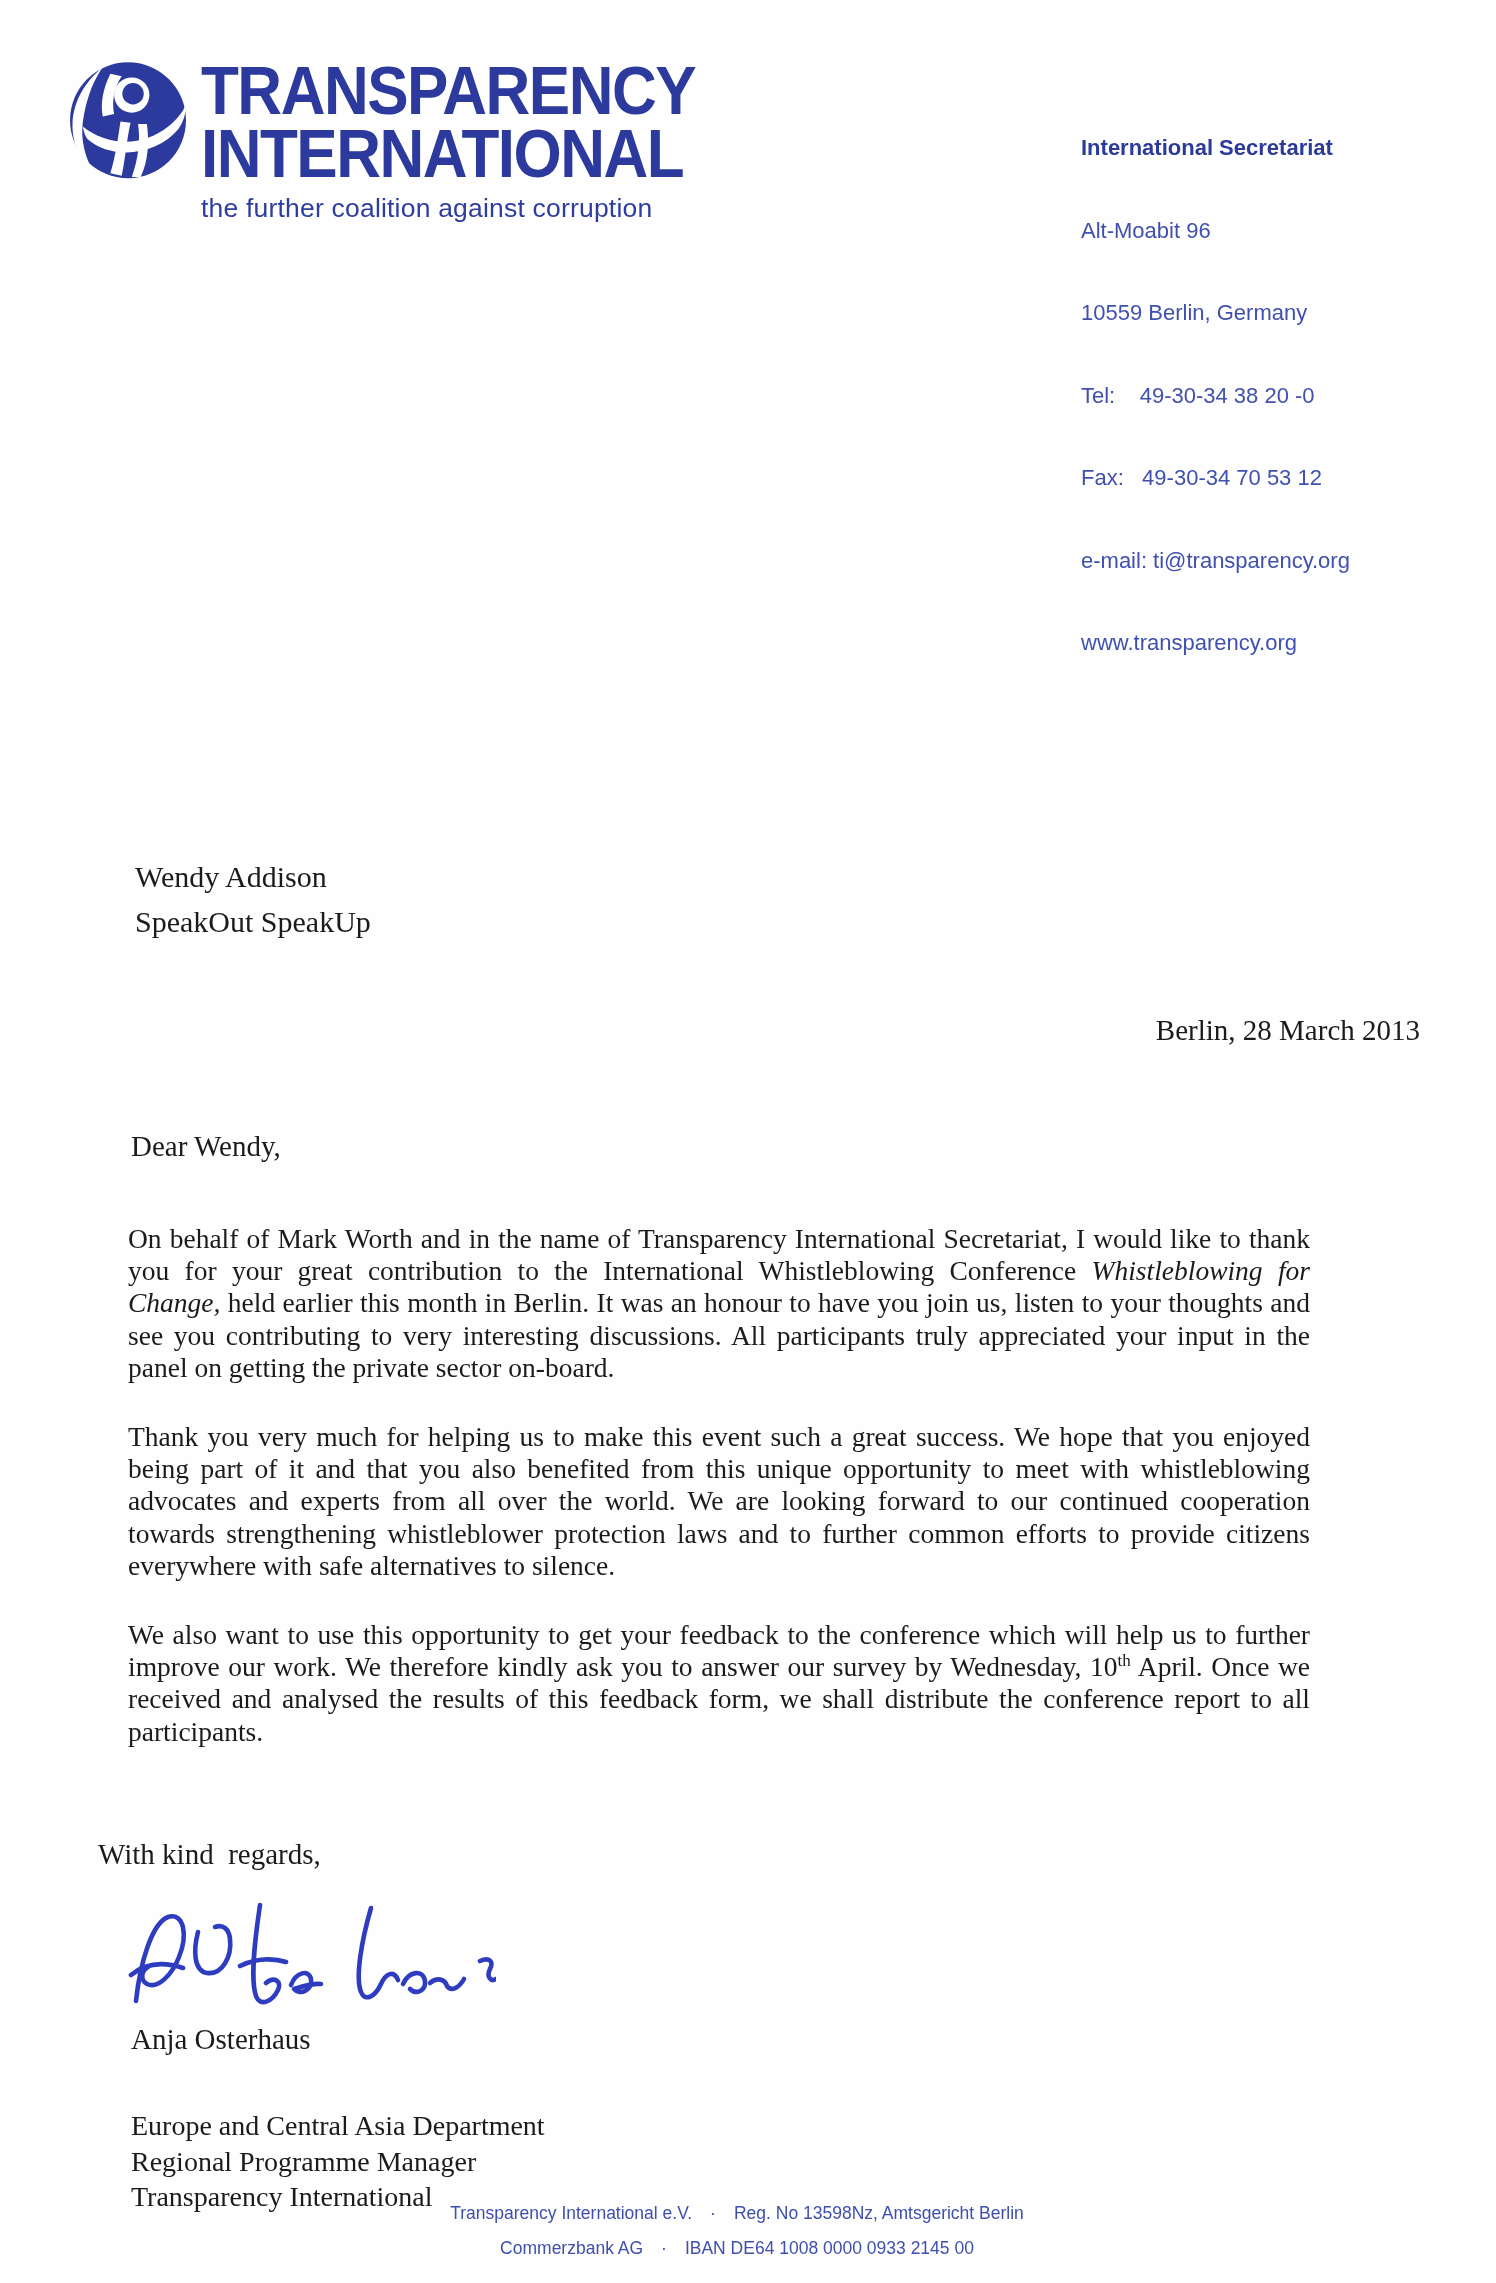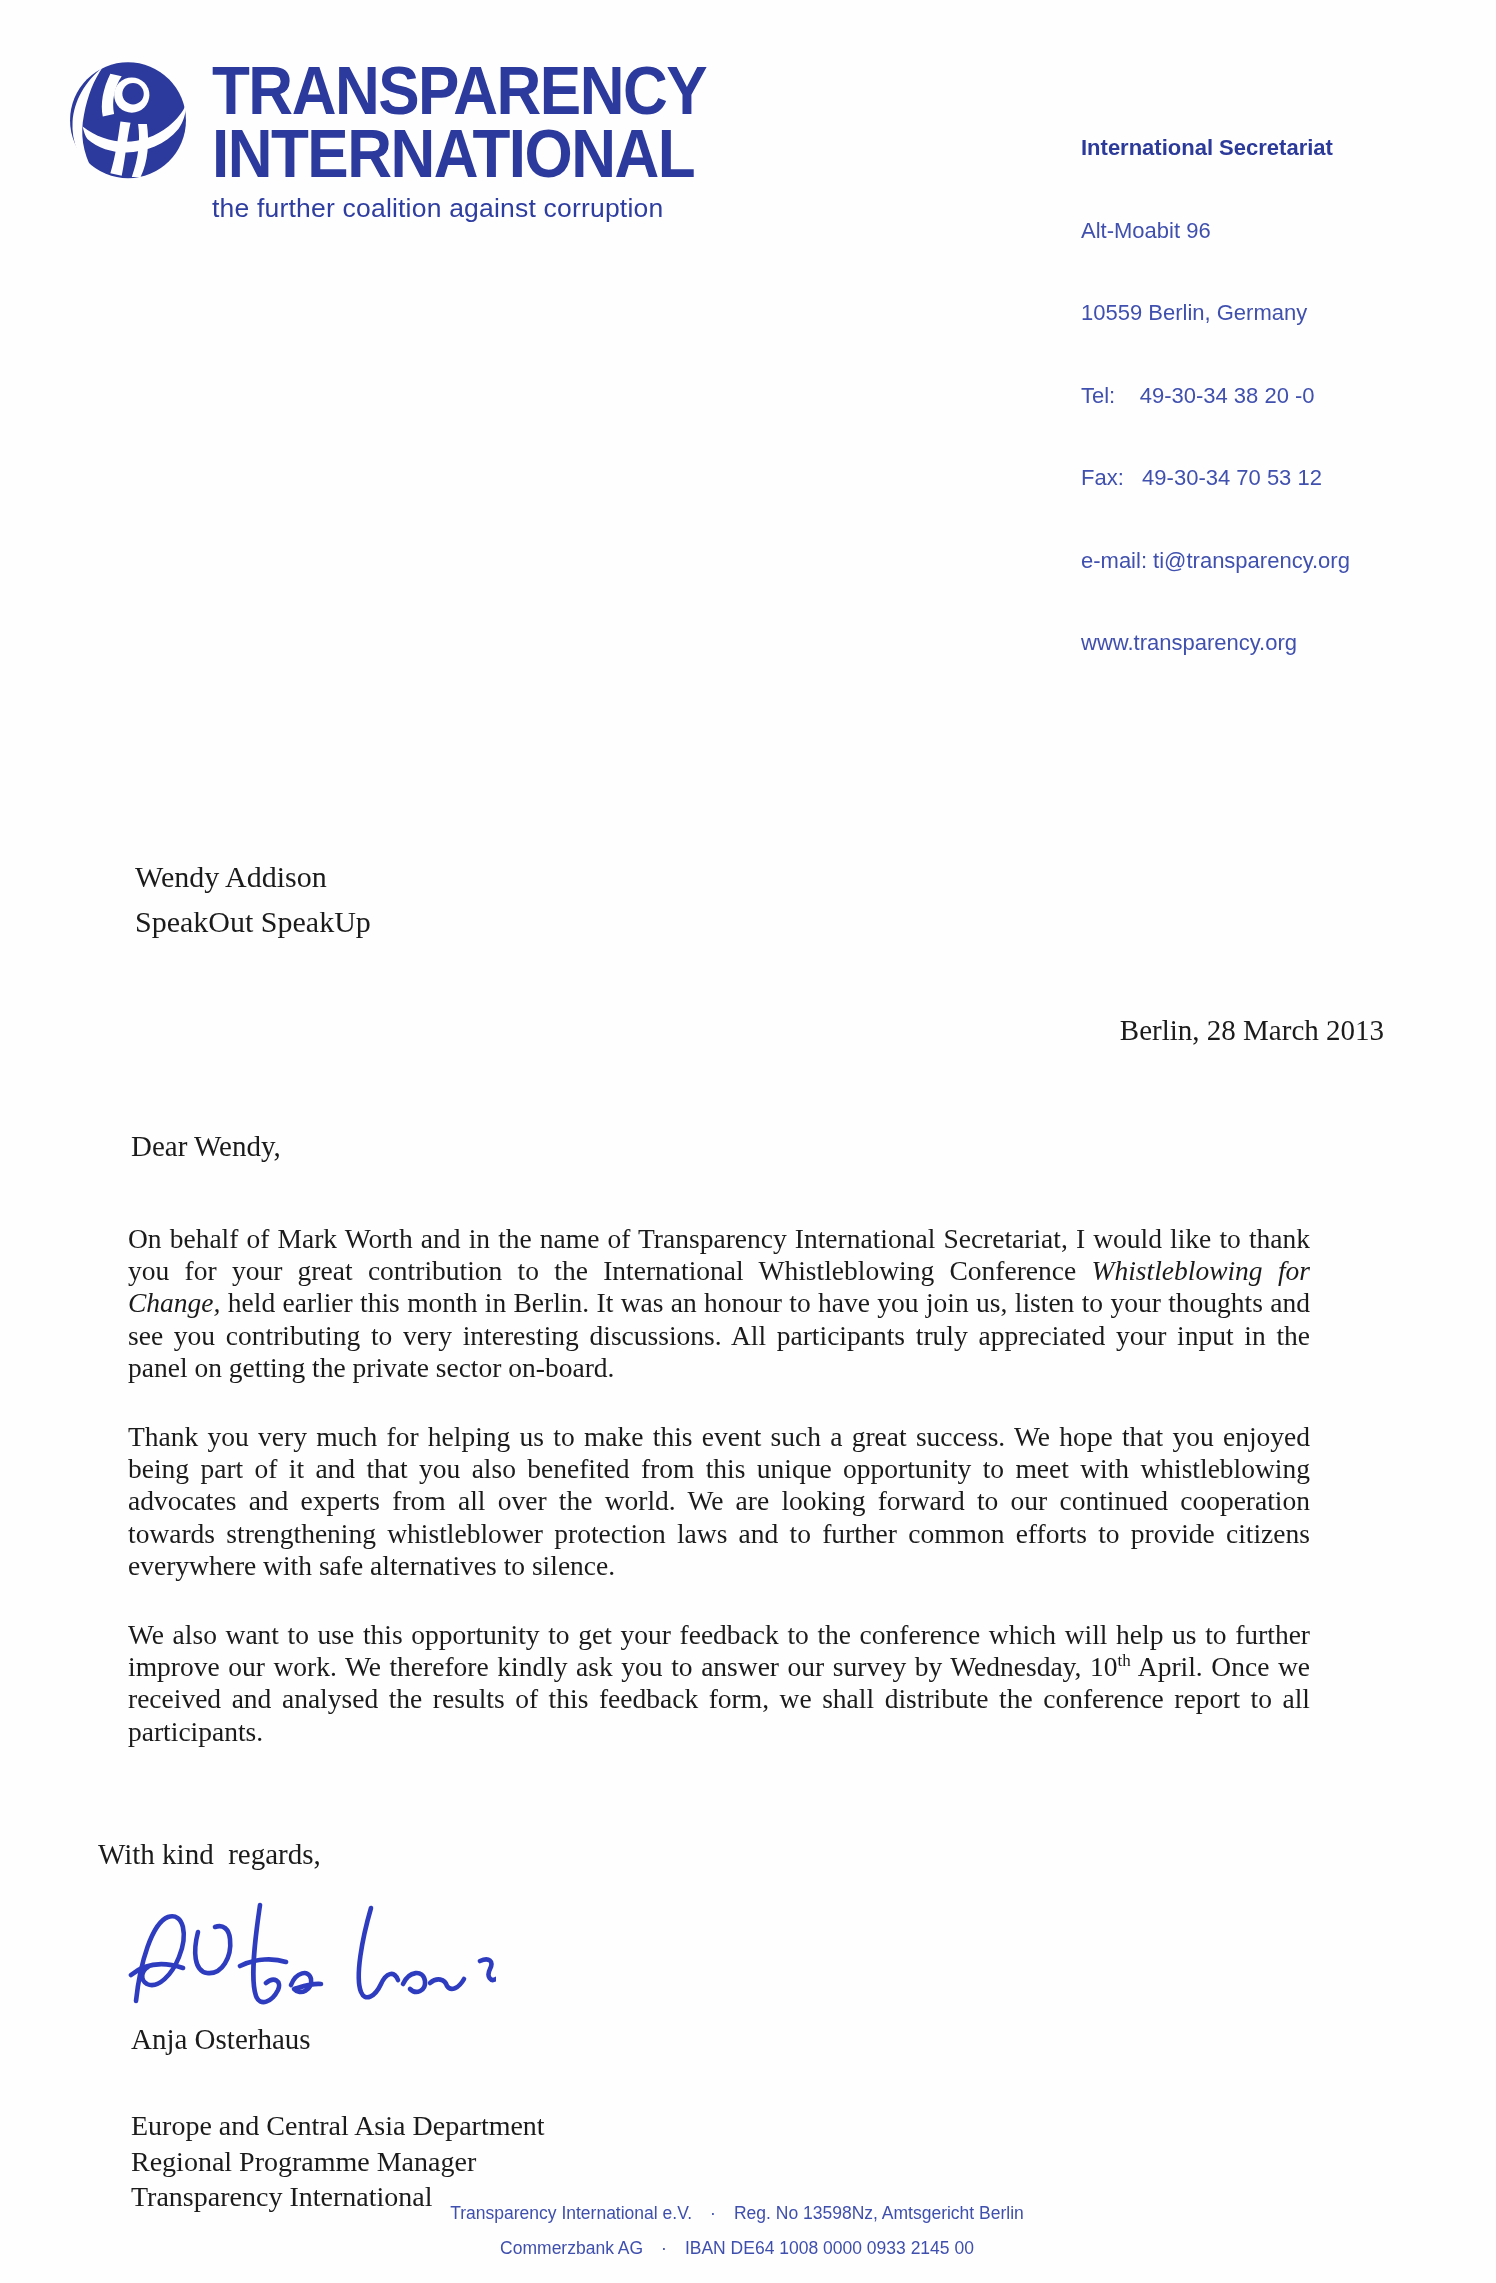--- a/index.html
+++ b/index.html
@@ -14,21 +14,21 @@
     font-family: "Liberation Serif", serif;
     color: #1b1b1b;
   }
 
   
   .header {
     display: flex;
     justify-content: space-between;
     padding: 55px 110px 0 65px;
   }
-  .brand { display: flex; gap: 21px; }
+  .brand { display: flex; gap: 10px; }
   .logo-icon { width: 126px; height: 128px; flex: 0 0 auto; }
   .brand-text { padding-top: 4px; }
   .org-lines {
     transform: scaleY(1.12);
     transform-origin: left top;
     color: #2b3a9c;
     font-family: "Liberation Sans", sans-serif;
     font-weight: 700;
     font-size: 62px;
     line-height: 56px;
@@ -55,21 +55,21 @@
   .contact .contact-title { font-weight: 700; color: #2c3a9a; }
 
   
   .recipient {
     margin: 142px 0 0 135px;
     font-size: 30px;
     line-height: 45px;
   }
   .dateline {
     margin-top: 70px;
-    padding-right: 112px;
+    padding-right: 76px;
     text-align: right;
     font-size: 29px;
     margin-left: 17px;
   }
   .salutation {
     margin: 83px 0 0 131px;
     font-size: 29px;
   }
   .body-copy {
     padding: 0 186px 0 128px;

